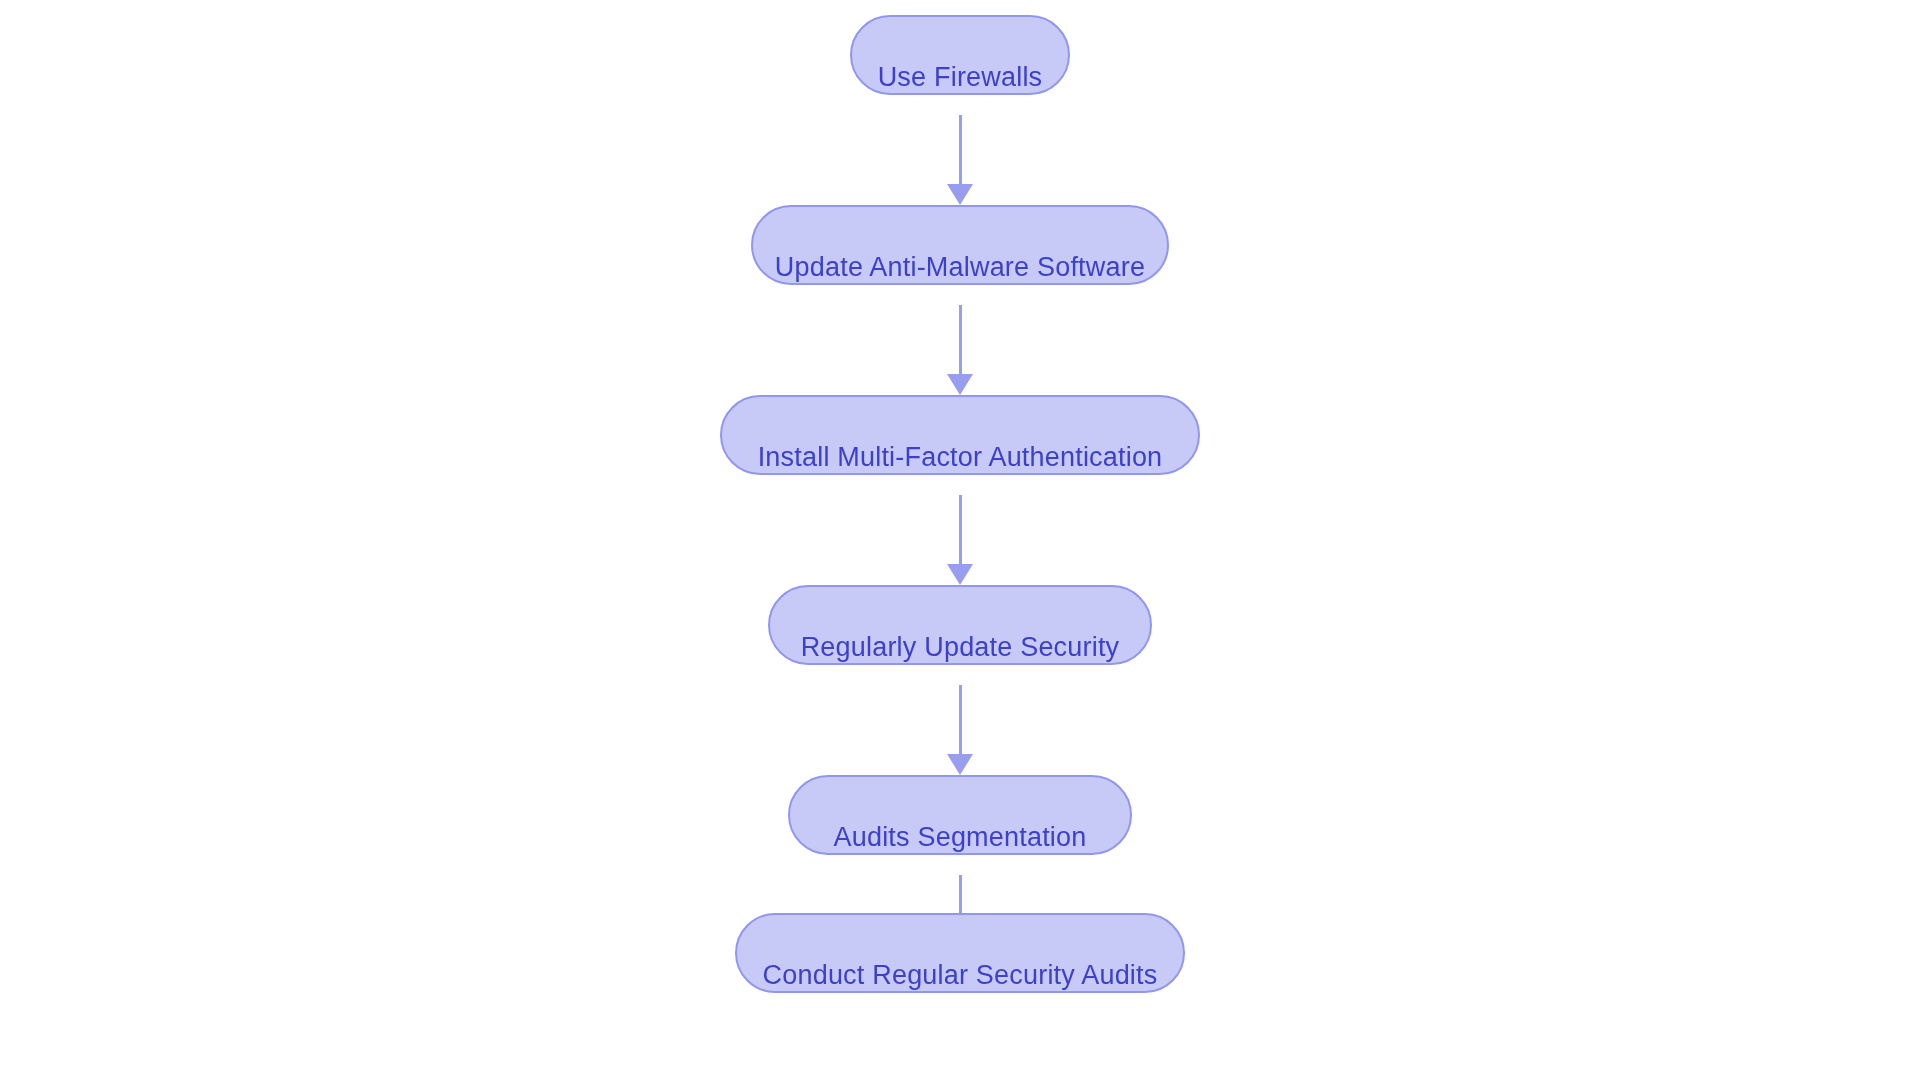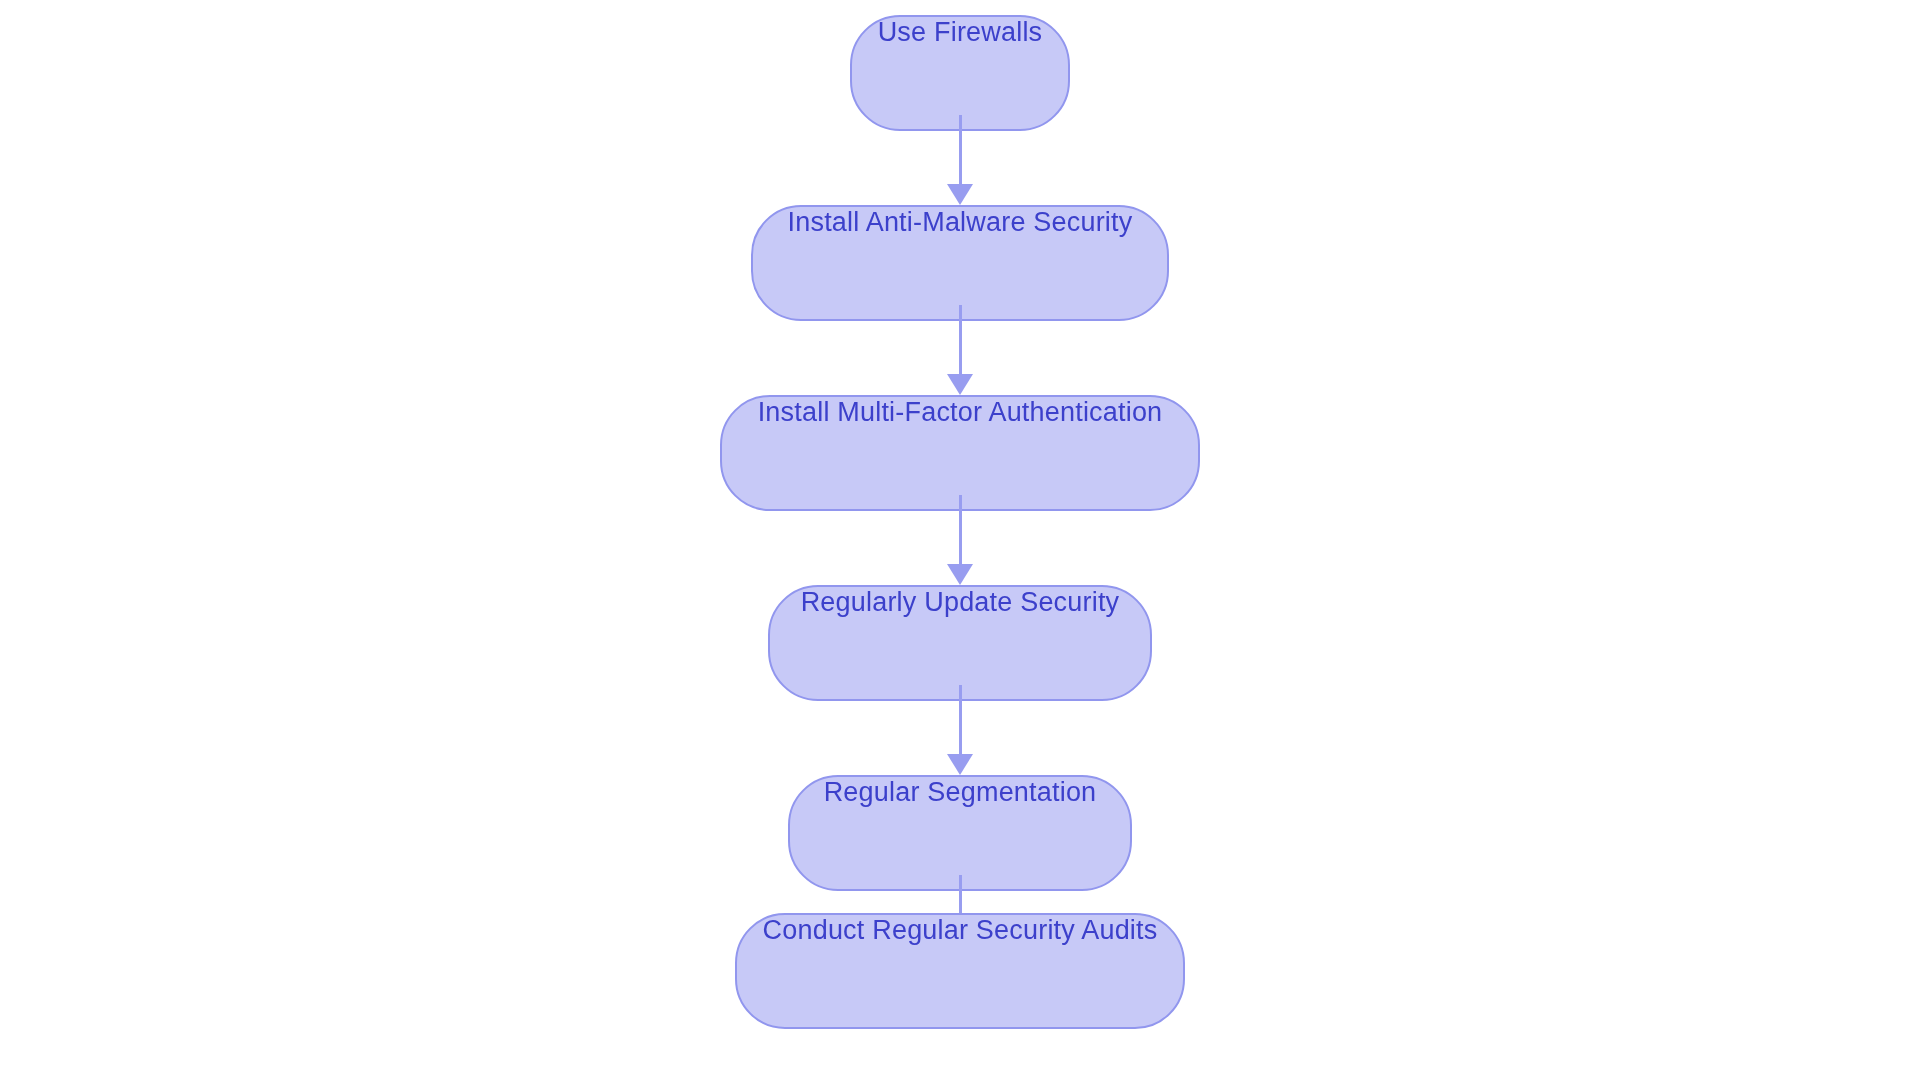--- a/index.html
+++ b/index.html
@@ -12,27 +12,27 @@
     width: 1920px;
     height: 1083px;
     background: var(--bg, #ffffff);
     font-family: "Liberation Sans", "DejaVu Sans", sans-serif;
     overflow: hidden;
   }
   .flow-node {
     position: absolute;
     left: 50%;
     transform: translateX(-50%);
-    height: 116px;
+    height: 80px;
     border-radius: 50px;
     background: var(--node-fill, #c7c9f7);
     border: 2px solid var(--node-border, #9196ee);
     box-sizing: border-box;
     display: flex;
-    align-items: flex-start;
+    align-items: flex-end;
     justify-content: center;
     color: var(--node-text, #3c40cb);
     font-size: 27px;
     letter-spacing: 0.2px;
     white-space: nowrap;
   }
   .node-1 { top: 15px;  width: 220px; }
   .node-2 { top: 205px; width: 418px; }
   .node-3 { top: 395px; width: 480px; }
   .node-4 { top: 585px; width: 384px; }
@@ -76,21 +76,21 @@
   <div class="flow-node node-1">
     <span>Use Firewalls</span>
   </div>
 
   <div class="flow-arrow arrow-1">
     <div class="arrow-line"></div>
     <div class="arrow-head"></div>
   </div>
 
   <div class="flow-node node-2">
-    <span>Install Anti-Malware Security</span>
+    <span>Update Anti-Malware Software</span>
   </div>
 
   <div class="flow-arrow arrow-2">
     <div class="arrow-line"></div>
     <div class="arrow-head"></div>
   </div>
 
   <div class="flow-node node-3">
     <span>Install Multi-Factor Authentication</span>
   </div>
@@ -103,21 +103,21 @@
   <div class="flow-node node-4">
     <span>Regularly Update Security</span>
   </div>
 
   <div class="flow-arrow arrow-4">
     <div class="arrow-line"></div>
     <div class="arrow-head"></div>
   </div>
 
   <div class="flow-node node-5">
-    <span>Regular Segmentation</span>
+    <span>Audits Segmentation</span>
   </div>
 
   <div class="flow-arrow arrow-5">
     <div class="arrow-line"></div>
     <div class="arrow-head"></div>
   </div>
 
   <div class="flow-node node-6">
     <span>Conduct Regular Security Audits</span>
   </div>

